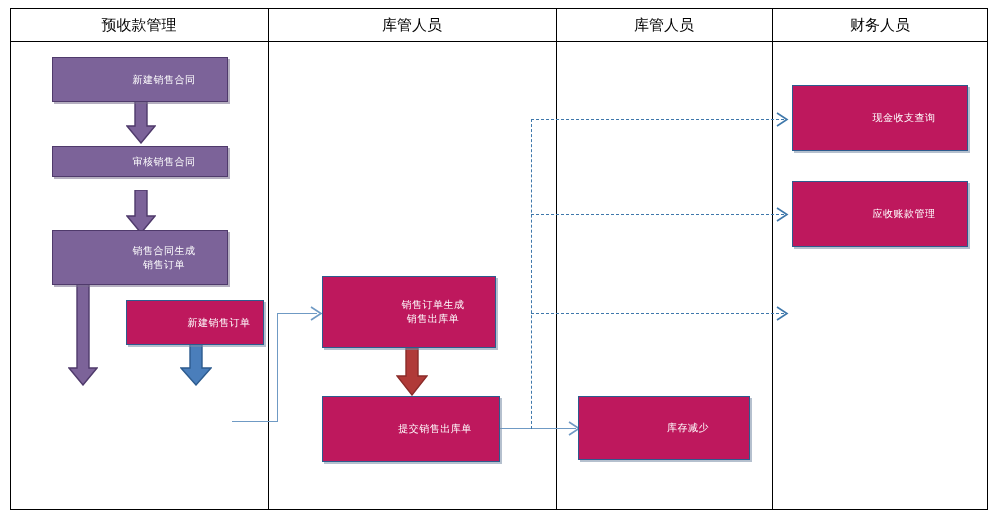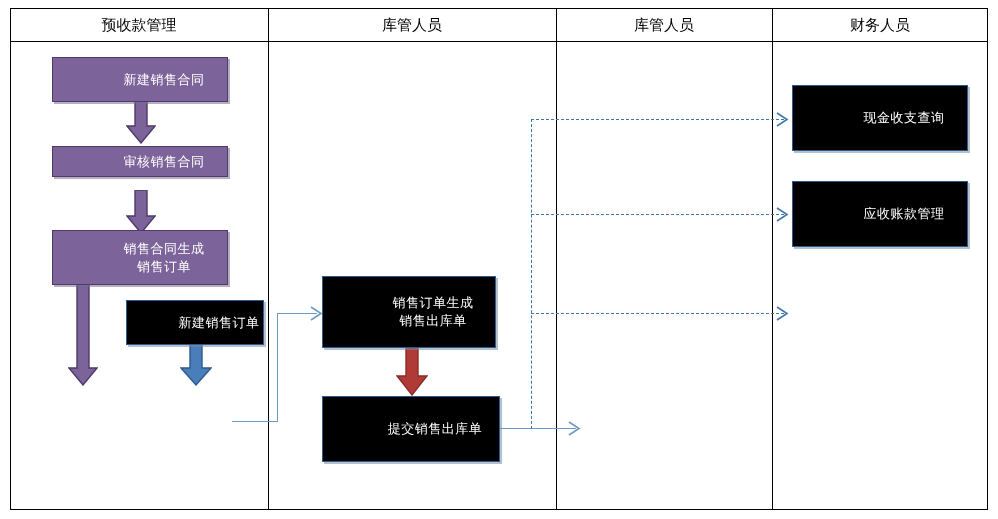--- a/index.html
+++ b/index.html
@@ -54,33 +54,33 @@
   }
   
   .node {
     position: absolute;
     box-sizing: border-box;
     display: flex;
     align-items: center;
     justify-content: center;
     text-align: center;
     color: #ffffff;
-    font-size: 13px;
+    font-size: 10px;
     line-height: 1.38;
     letter-spacing: 0.5px;
     white-space: pre-line;
     padding-left: 48px;
   }
   .node.purple {
     background: #7c6399;
     border: 1.6px solid #4f3a6b;
     box-shadow: 2px 2px 0 0 rgba(120,110,140,0.55);
   }
   .node.blue {
-    background: #000000;
+    background: #be185d;
     border: 1.6px solid #2d5party;
     border: 1.6px solid #2d5b8e;
     box-shadow: 2px 2px 0 0 rgba(120,140,165,0.55);
   }
   
   .blockarrow {
     position: absolute;
   }
   .solid-h, .solid-v {
     position: absolute;
@@ -177,19 +177,20 @@
 销售订单</div>
 
   <div class="node blue" style="left:126px; top:300px; width:138px; height:45px;">新建销售订单</div>
 
 
   <div class="node blue" style="left:322px; top:276px; width:174px; height:72px;">销售订单生成
 销售出库单</div>
 
   <div class="node blue" style="left:322px; top:396px; width:178px; height:66px;">提交销售出库单</div>
 
+  <div class="node blue" style="left:578px; top:396px; width:172px; height:64px;">库存减少</div>
 
   <div class="node blue" style="left:792px; top:85px; width:176px; height:66px;">现金收支查询</div>
 
   <div class="node blue" style="left:792px; top:181px; width:176px; height:66px;">应收账款管理</div>
 
 
 </div>
 
 </body></html>

